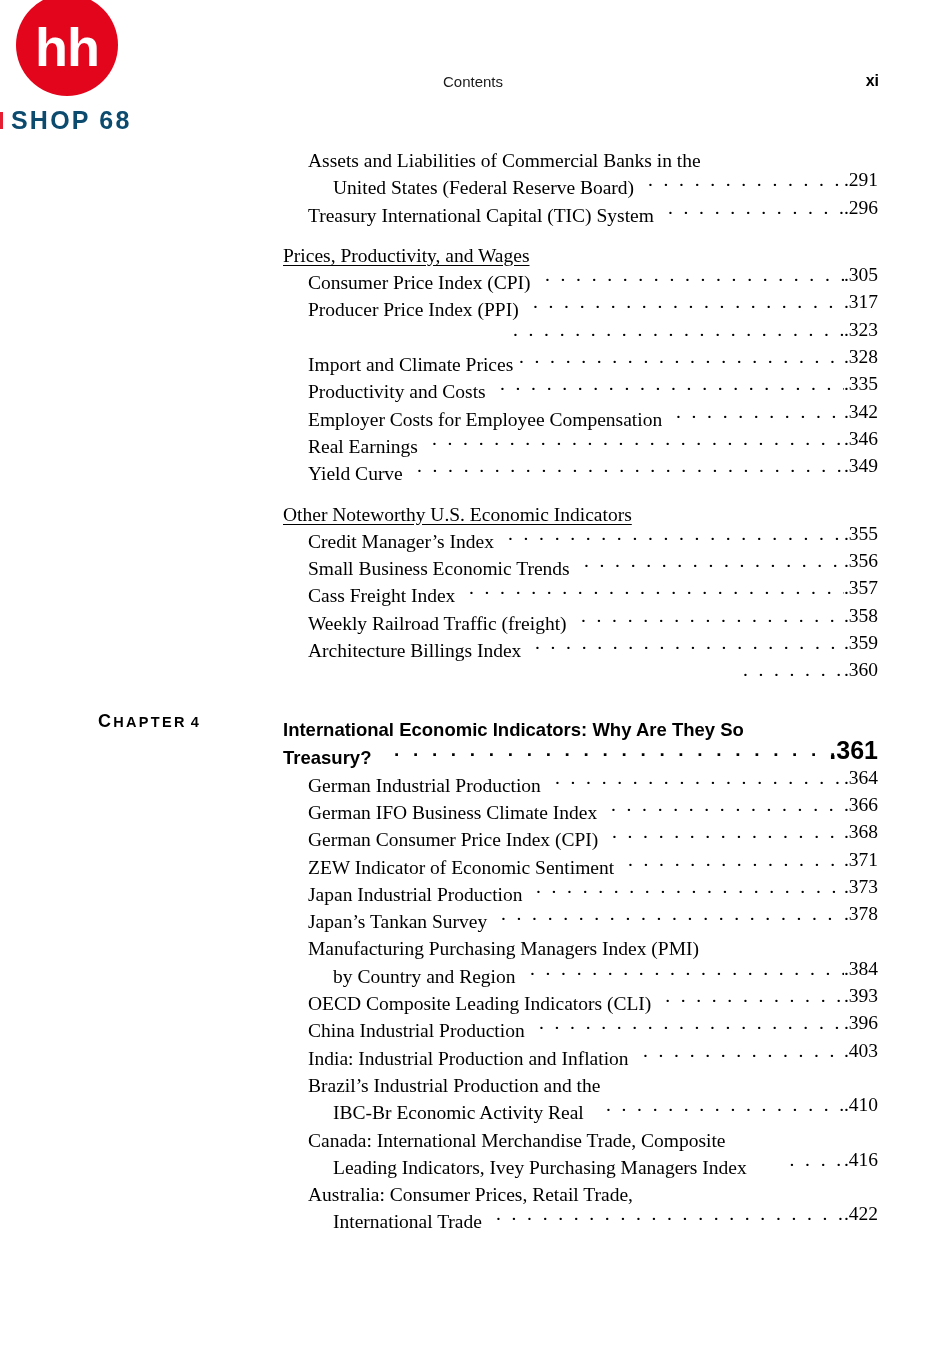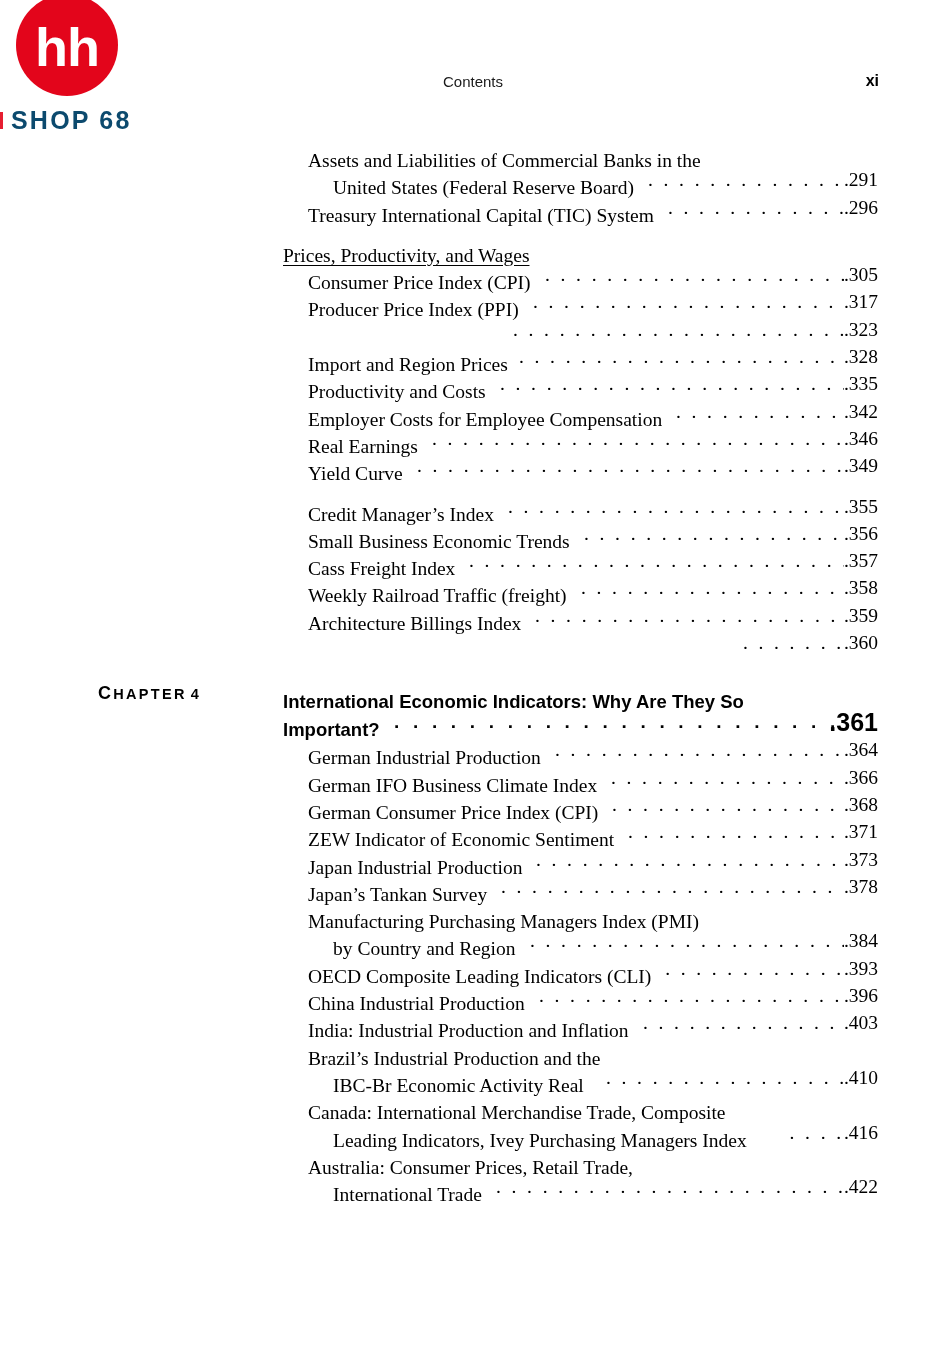--- a/index.html
+++ b/index.html
@@ -222,21 +222,21 @@
     <div class="row lvl-entry">
       <span class="label">Producer Price Index (PPI)</span>
       <span class="leader" style="left: 533px; width: 311px;">. . . . . . . . . . . . . . . . . . . . . . . .</span>
       <span class="folio">.317</span>
     </div>
     <div class="row lvl-entry">
       <span class="leader" style="left: 513px; width: 331px;">. . . . . . . . . . . . . . . . . . . . . . . . . .</span>
       <span class="folio">.323</span>
     </div>
     <div class="row lvl-entry">
-      <span class="label">Import and Region Prices</span>
+      <span class="label">Import and Climate Prices</span>
       <span class="leader" style="left: 519px; width: 325px;">. . . . . . . . . . . . . . . . . . . . . . . . .</span>
       <span class="folio">.328</span>
     </div>
     <div class="row lvl-entry">
       <span class="label">Productivity and Costs</span>
       <span class="leader" style="left: 500px; width: 344px;">. . . . . . . . . . . . . . . . . . . . . . . . . .</span>
       <span class="folio">.335</span>
     </div>
     <div class="row lvl-entry">
       <span class="label">Employer Costs for Employee Compensation</span>
@@ -247,20 +247,23 @@
       <span class="label">Real Earnings</span>
       <span class="leader" style="left: 432px; width: 412px;">. . . . . . . . . . . . . . . . . . . . . . . . . . . . . . .</span>
       <span class="folio">.346</span>
     </div>
     <div class="row lvl-entry">
       <span class="label">Yield Curve</span>
       <span class="leader" style="left: 417px; width: 427px;">. . . . . . . . . . . . . . . . . . . . . . . . . . . . . . . .</span>
       <span class="folio">.349</span>
     </div>
     <div class="spacer-sm"></div>
+    <div class="row lvl-head">
+      <span class="label">Other Noteworthy U.S. Economic Indicators</span>
+    </div>
     <div class="row lvl-entry">
       <span class="label">Credit Manager’s Index</span>
       <span class="leader" style="left: 508px; width: 336px;">. . . . . . . . . . . . . . . . . . . . . . . . . .</span>
       <span class="folio">.355</span>
     </div>
     <div class="row lvl-entry">
       <span class="label">Small Business Economic Trends</span>
       <span class="leader" style="left: 584px; width: 260px;">. . . . . . . . . . . . . . . . . . . .</span>
       <span class="folio">.356</span>
     </div>
@@ -282,21 +285,21 @@
     <div class="row lvl-entry">
       <span class="leader" style="left: 719px; width: 125px;">. . . . . . .</span>
       <span class="folio">.360</span>
     </div>
     <div class="spacer-lg"></div>
     <div class="row chapter">
       <span class="chapter-label"><span class="big">C</span><span>HAPTER</span><span class="num"> 4</span></span>
       <span class="label">International Economic Indicators: Why Are They So</span>
     </div>
     <div class="row chapter">
-      <span class="label">Important?</span>
+      <span class="label">Treasury?</span>
       <span class="leader" style="left: 394px; width: 447px;">. . . . . . . . . . . . . . . . . . . . . . . . . . . . . . . .</span>
       <span class="folio">.361</span>
     </div>
     <div class="row lvl-entry">
       <span class="label">German Industrial Production</span>
       <span class="leader" style="left: 555px; width: 289px;">. . . . . . . . . . . . . . . . . . . . . .</span>
       <span class="folio">.364</span>
     </div>
     <div class="row lvl-entry">
       <span class="label">German IFO Business Climate Index</span>

